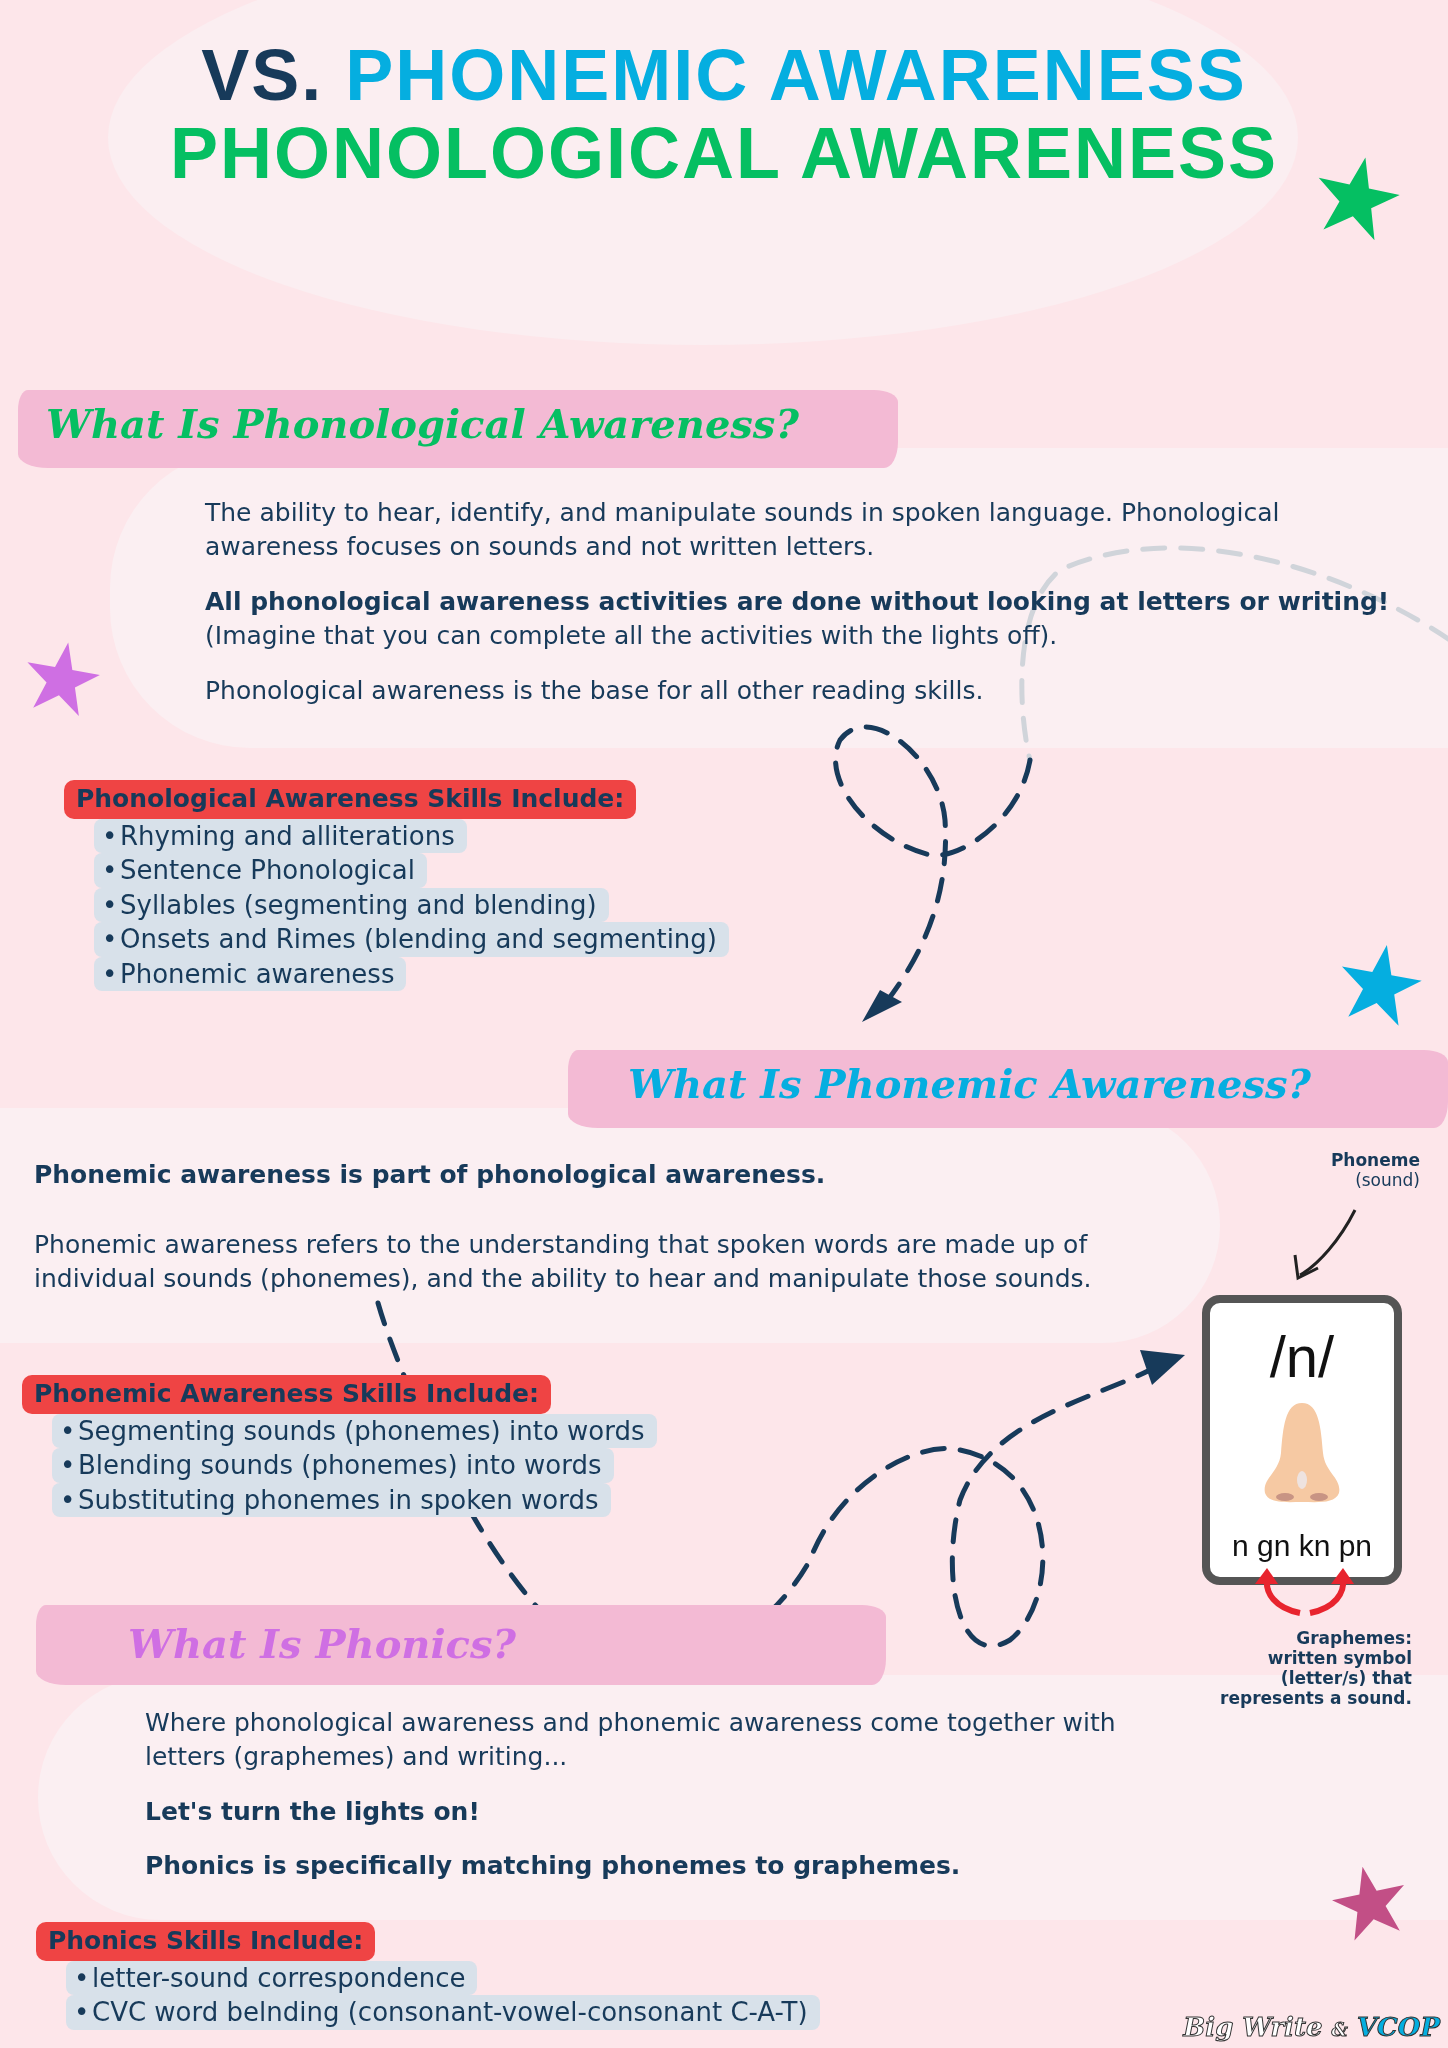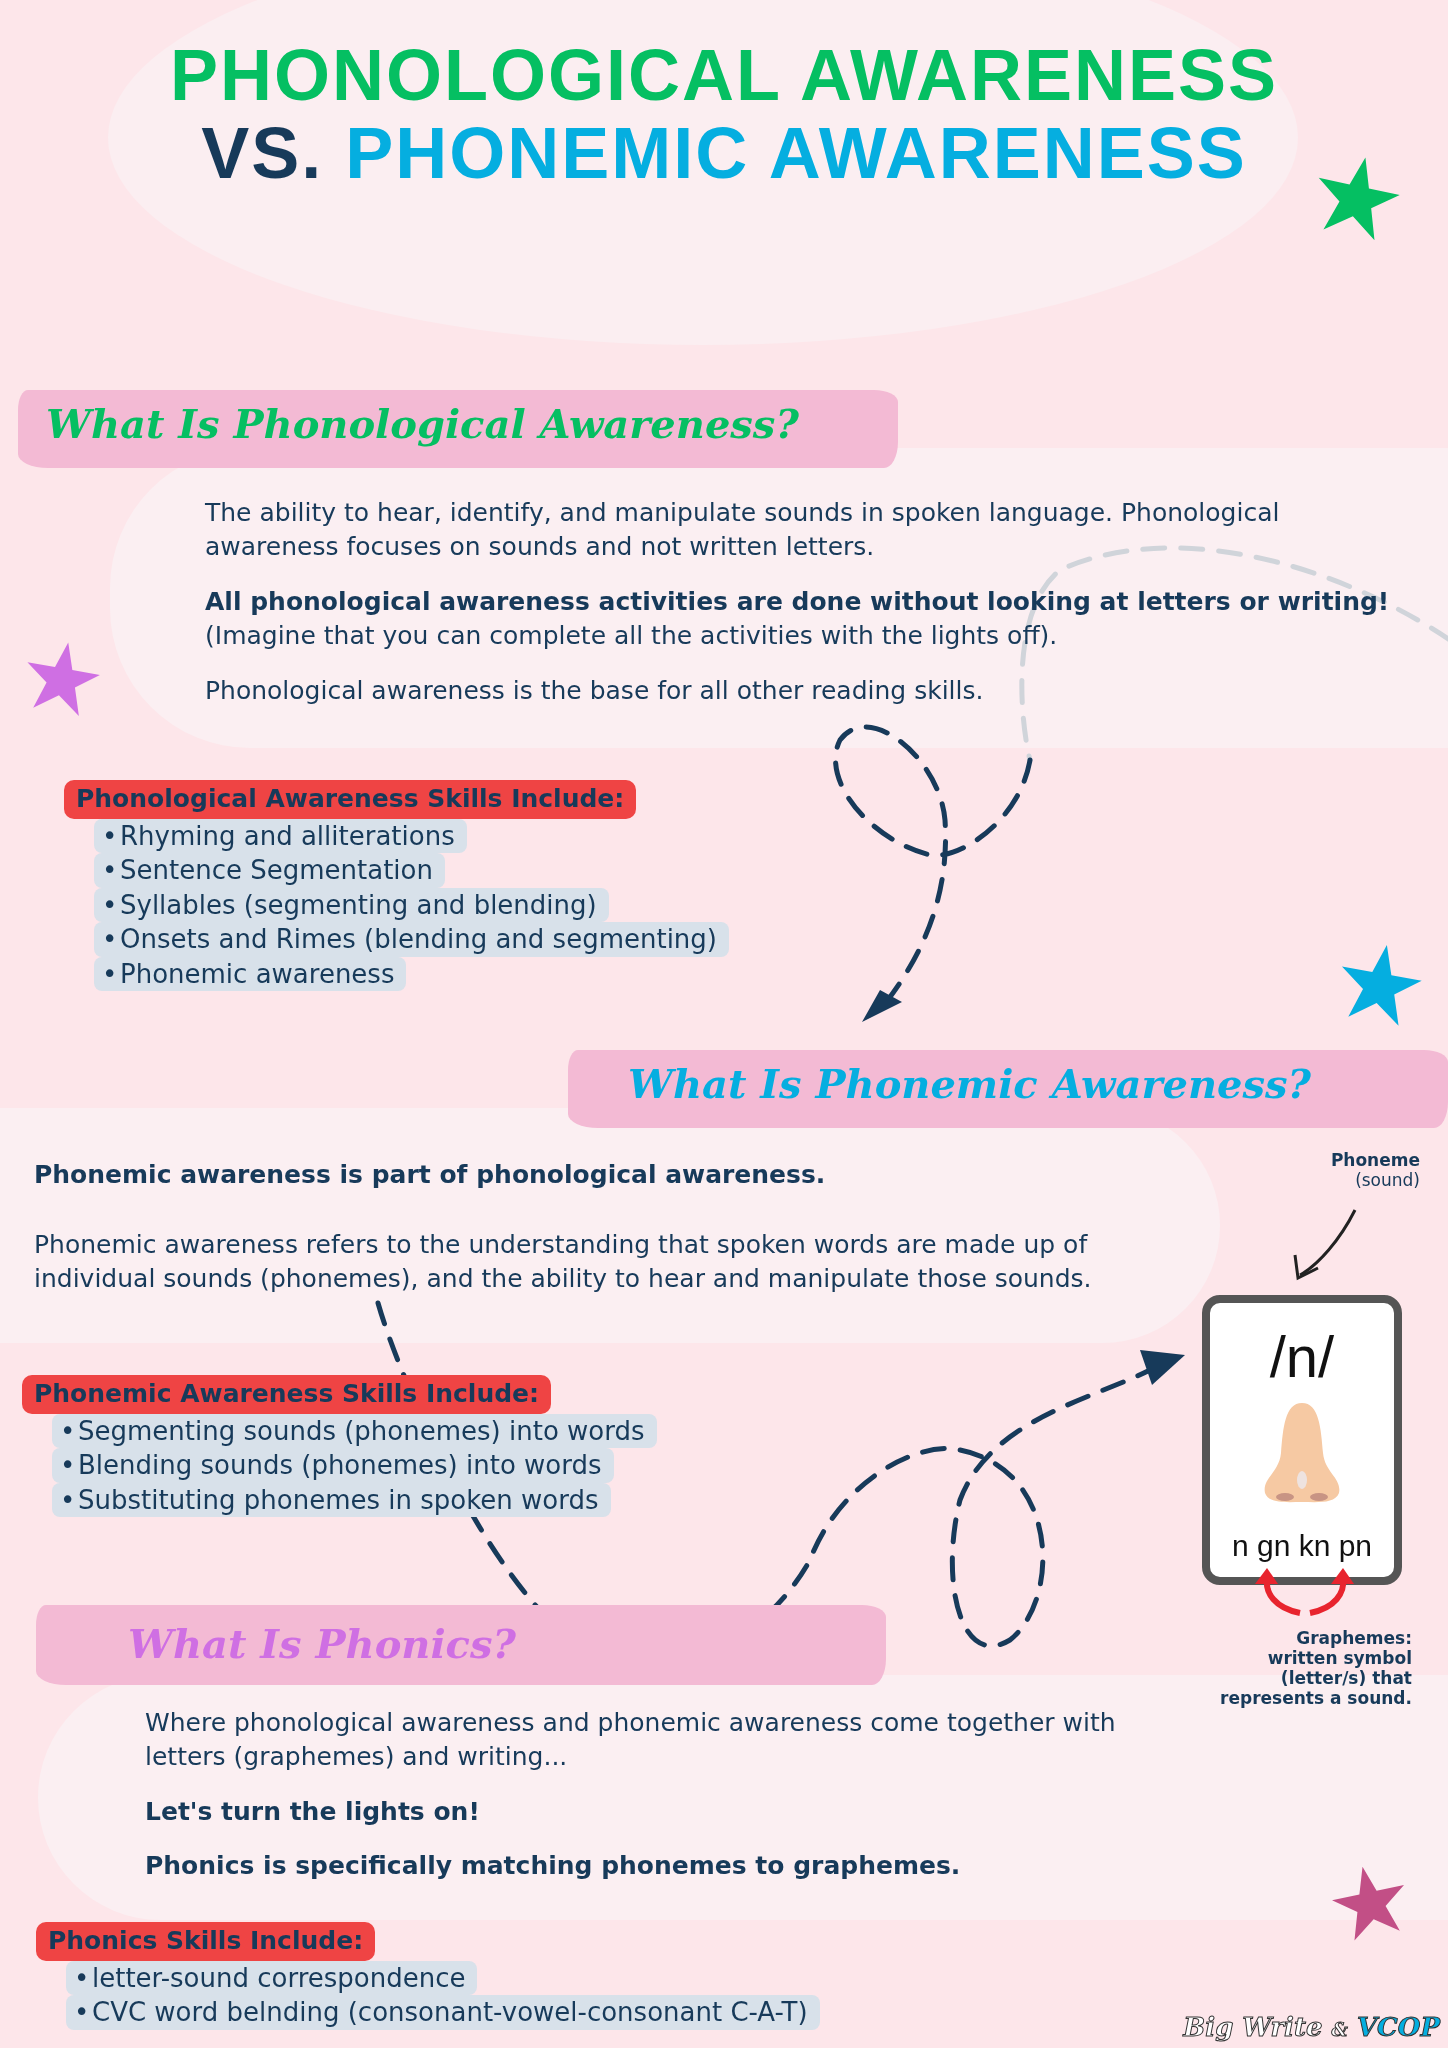--- a/index.html
+++ b/index.html
@@ -45,22 +45,22 @@
 </style>
 </head>
 <body>
 
 <div class="abs blob-title"></div>
 <div class="abs blob-pa"></div>
 <div class="abs blob-pm"></div>
 <div class="abs blob-ph"></div>
 
 <div class="abs title">
+  <span class="l"><span class="navy">VS.</span> <span class="blue">PHONEMIC AWARENESS</span></span>
   <span class="l green">PHONOLOGICAL AWARENESS</span>
-  <span class="l"><span class="navy">VS.</span> <span class="blue">PHONEMIC AWARENESS</span></span>
 </div>
 
 <svg class="abs" style="left:1312px;top:152px" width="90" height="90" viewBox="0 0 100 100">
     <polygon points="50,5 61,38 96,38 68,59 79,93 50,72 21,93 32,59 4,38 39,38" fill="#05bf62" transform="rotate(12 50 50)"></polygon>
   </svg>
 <svg class="abs" style="left:22px;top:638px" width="80" height="80" viewBox="0 0 100 100">
     <polygon points="50,5 61,38 96,38 68,59 79,93 50,72 21,93 32,59 4,38 39,38" fill="#cf6fe3" transform="rotate(10 50 50)"></polygon>
   </svg>
 <svg class="abs" style="left:1336px;top:940px" width="88" height="88" viewBox="0 0 100 100">
     <polygon points="50,5 61,38 96,38 68,59 79,93 50,72 21,93 32,59 4,38 39,38" fill="#05aee0" transform="rotate(10 50 50)"></polygon>
@@ -83,21 +83,21 @@
 <div class="abs brush-title green" style="left:46px;top:400px">What Is Phonological Awareness?</div>
 
 <div class="abs para" style="left:205px;top:496px;width:1200px">The ability to hear, identify, and manipulate sounds in spoken language. Phonological awareness focuses on sounds and not written letters.</div>
 <div class="abs para" style="left:205px;top:585px;width:1200px"><b>All phonological awareness activities are done without looking at letters or writing!</b><br><span> (Imagine that you can complete all the activities with the lights off).</span></div>
 <div class="abs para" style="left:205px;top:674px;width:1200px">Phonological awareness is the base for all other reading skills.</div>
 
 <div class="abs skills" style="left:64px;top:780px">
   <div class="hd">Phonological Awareness Skills Include:</div>
   <ul style="margin-left:30px">
     <li>Rhyming and alliterations</li>
-    <li>Sentence Segmentation</li>
+    <li>Sentence Phonological</li>
     <li>Syllables (segmenting and blending)</li>
     <li>Onsets and Rimes (blending and segmenting)</li>
     <li>Phonemic awareness</li>
   </ul>
 </div>
 
 <div class="abs brush" style="left:568px;top:1050px;width:880px;height:78px"></div>
 <div class="abs brush-title blue" style="left:628px;top:1060px">What Is Phonemic Awareness?</div>
 
 <div class="abs para" style="left:34px;top:1158px;width:1150px;font-weight:bold">Phonemic awareness is part of phonological awareness.</div>

